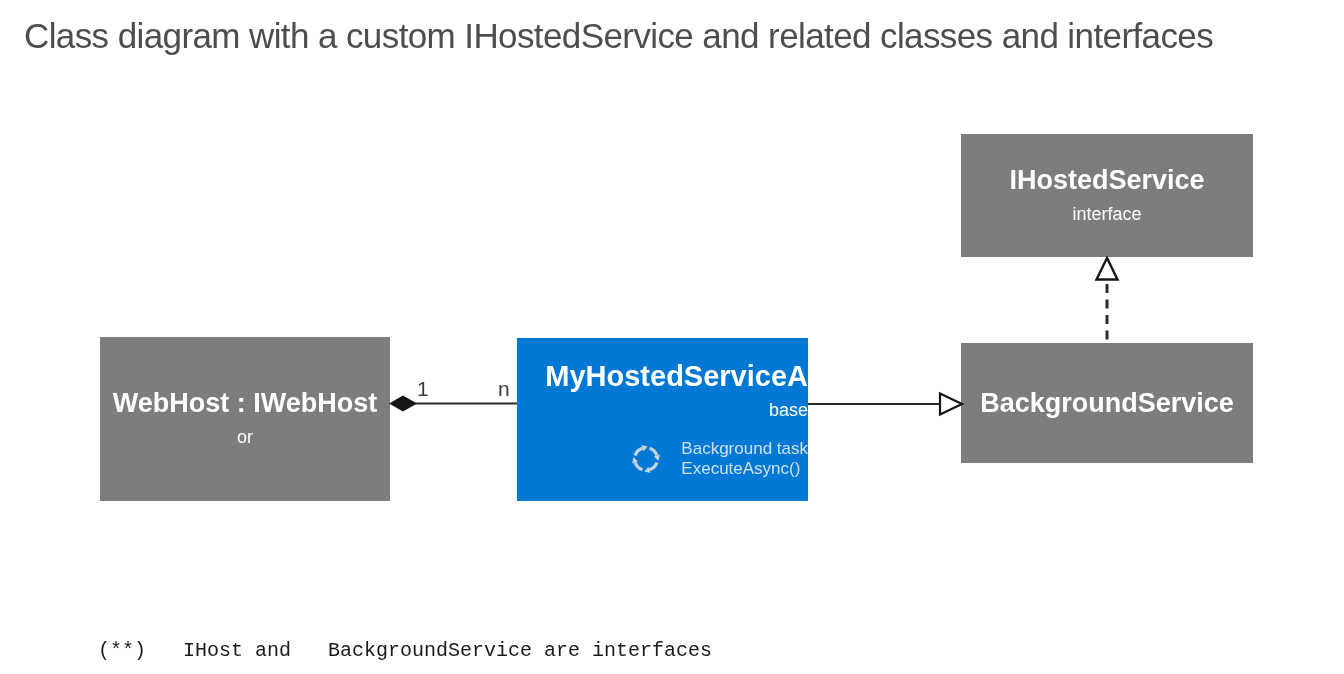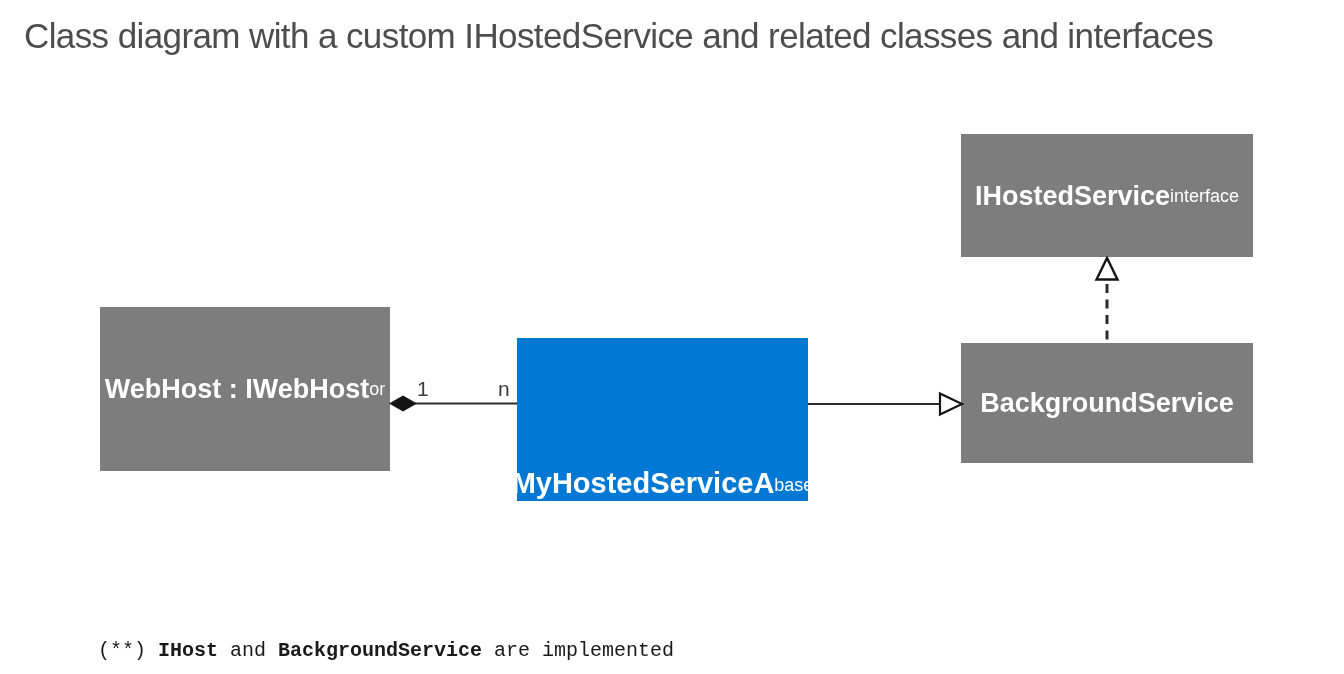--- a/index.html
+++ b/index.html
@@ -12,27 +12,27 @@
   }
   .page-title {
     position: absolute; left: 24px; top: 14px;
     font-size: 35px; line-height: 44px;
     letter-spacing: -0.6px;
     color: #4d4d4d; font-weight: 400;
     white-space: nowrap;
   }
   .uml-box {
     position: absolute;
-    display: flex; flex-direction: row;
+    display: flex; flex-direction: column;
     align-items: center; justify-content: center;
     text-align: center; color: #ffffff;
   }
   .gray-box { background: #7d7d7d; }
   .blue-box { background: #0078d4; }
-  #box-webhost      { left: 100px; top: 307px; width: 290px; height: 164px; }
+  #box-webhost      { left: 100px; top: 337px; width: 290px; height: 164px; }
   #box-myhosted     { left: 517px; top: 338px; width: 291px; height: 163px; align-items: flex-end; }
   #box-ihosted      { left: 961px; top: 134px; width: 292px; height: 123px; }
   #box-background   { left: 961px; top: 343px; width: 292px; height: 120px; }
   .box-name { font-weight: 700; font-size: 27px; line-height: 36px; white-space: nowrap; }
   #box-myhosted .box-name { font-size: 29px; line-height: 36px; }
   .box-sub  { font-weight: 400; font-size: 18px; line-height: 32px; white-space: nowrap; }
   .reg { font-weight: 400; }
   .feature-row {
     display: flex; align-items: center; gap: 13px;
     margin-top: 11px; text-align: left;
@@ -45,21 +45,21 @@
   }
   #label-one { left: 417px; top: 377px; }
   #label-n   { left: 498px; top: 377px; }
   svg.connectors { position: absolute; left: 0; top: 0; }
   .footnote {
     position: absolute; left: 98px; top: 581px;
     font-family: "Liberation Mono", monospace;
     font-size: 20px; line-height: 28px;
     color: #1a1a1a; white-space: pre;
   }
-  .footnote b { font-weight: 700; }
+  .footnote b { font-weight: 400; margin-left: 25px; }
 </style>
 </head>
 <body>
 
 <div class="canvas">
 
   <div class="page-title">Class diagram with a custom IHostedService and related classes and interfaces</div>
 
   <div class="uml-box gray-box" id="box-ihosted">
     <div class="box-name">IHostedService</div>
@@ -67,20 +67,35 @@
   </div>
 
   <div class="uml-box gray-box" id="box-webhost">
     <div class="box-name">WebHost : IWebHost</div>
     <div class="box-sub">or</div>
   </div>
 
   <div class="uml-box blue-box" id="box-myhosted">
     <div class="box-name">MyHostedServiceA</div>
     <div class="box-sub">base</div>
+    <div class="feature-row">
+      <svg class="sync-icon" width="44" height="44" viewBox="-22 -22 44 44" aria-hidden="true">
+        <g id="sync-seg">
+          <path d="M -10.84 -3.52 A 11.4 11.4 0 0 1 -3.52 -10.84" fill="none" stroke="currentColor" stroke-width="3.2"></path>
+          <polygon points="1.71,-12.54 -2.53,-7.8 -4.51,-13.88" fill="currentColor"></polygon>
+        </g>
+        <use href="#sync-seg" transform="rotate(90)"></use>
+        <use href="#sync-seg" transform="rotate(180)"></use>
+        <use href="#sync-seg" transform="rotate(270)"></use>
+      </svg>
+      <div>
+        <div>Background task</div>
+        <div>ExecuteAsync()</div>
+      </div>
+    </div>
   </div>
 
   <div class="uml-box gray-box" id="box-background">
     <div class="box-name">BackgroundService</div>
   </div>
 
   <svg class="connectors" width="1344" height="674" viewBox="0 0 1344 674">
 
     <polygon points="389,403.5 403,395.5 417,403.5 403,411.5" fill="#141414"></polygon>
     <line x1="415" y1="403.5" x2="517" y2="403.5" stroke="#2b2b2b" stroke-width="2"></line>
@@ -89,18 +104,18 @@
     <polygon points="940,393.5 962,404 940,414.5" fill="#ffffff" stroke="#141414" stroke-width="2.2"></polygon>
 
     <polygon points="1107,258 1096.5,279.5 1117.5,279.5" fill="#ffffff" stroke="#141414" stroke-width="2.4"></polygon>
     <line x1="1107" y1="284" x2="1107" y2="343" stroke="#2b2b2b" stroke-width="3" stroke-dasharray="9 6.5"></line>
   </svg>
 
   <span class="mult-label" id="label-one">1</span>
   <span class="mult-label" id="label-n">n</span>
 
   <div class="footnote">
-    <div><span>(**) </span><b>IHost</b><span> and </span><b>BackgroundService</b><span> are implemented</span></div>
+    <div><span>(**) </span><b>IHost</b><span> and </span><b>BackgroundService</b><span> are interfaces</span></div>
     
     
   </div>
 
 </div>
 
 </body></html>

